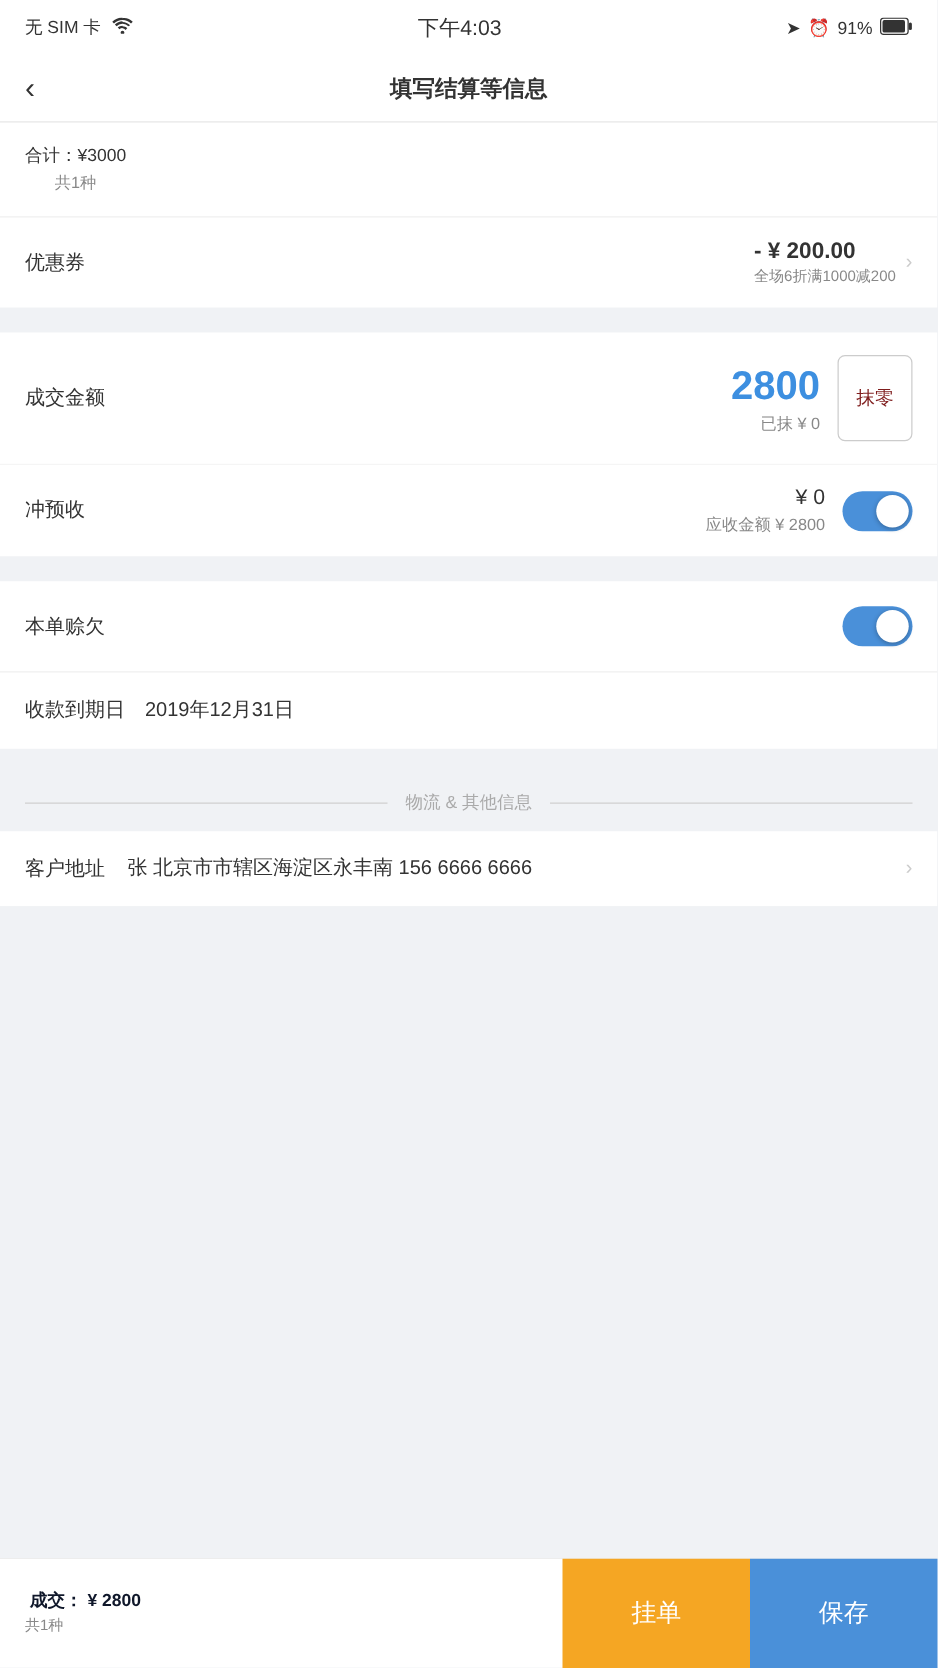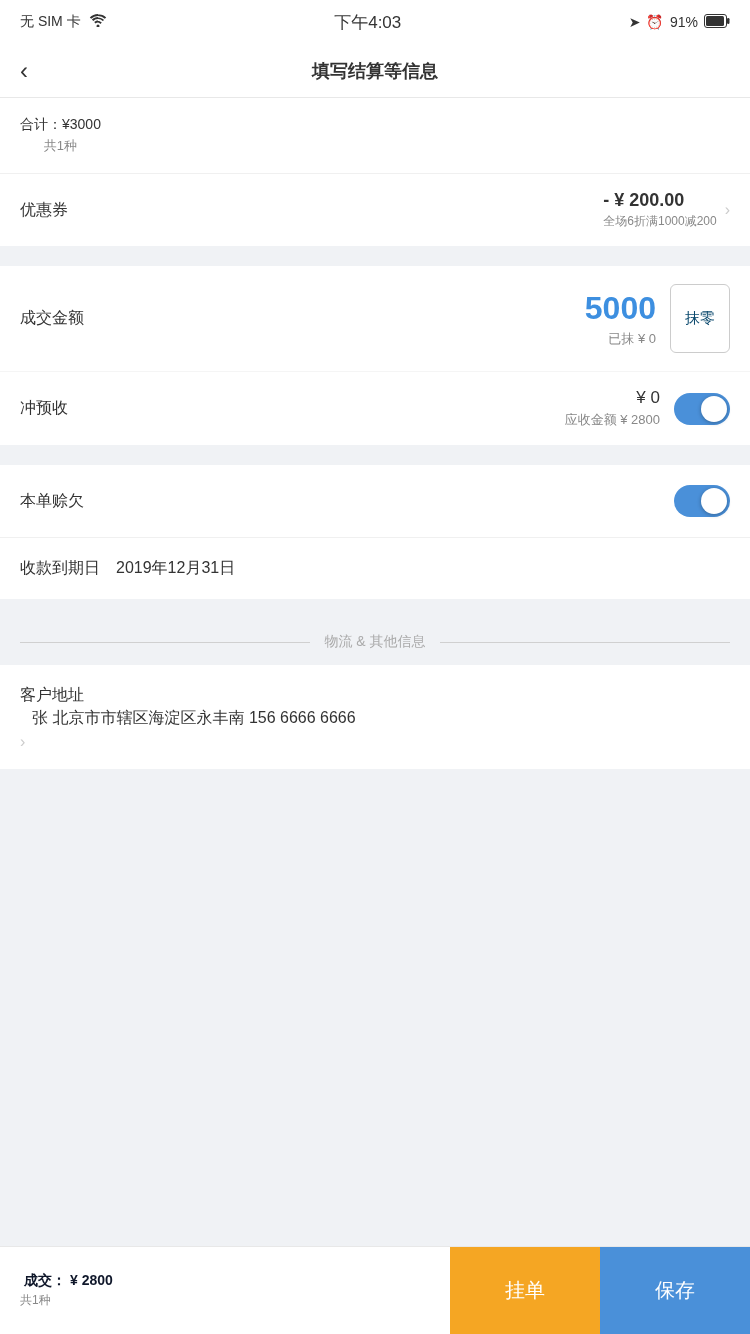--- a/index.html
+++ b/index.html
@@ -124,21 +124,21 @@
       border-bottom: 1px solid #f5f5f5;
     }
     .amount-label { font-size: 16px; color: #333; }
     .amount-right { display: flex; align-items: center; gap: 14px; }
     .amount-value { font-size: 32px; font-weight: 700; color: #3d8fe0; }
     .round-zero-btn {
       border: 1px solid #ccc;
       border-radius: 6px;
       padding: 24px 14px;
       font-size: 15px;
-      color: #0c4a6e;
+      color: #7f1d1d;
       background: #fff;
       cursor: pointer;
       font-family: Liberation Serif, serif;
     }
     .amount-sub { font-size: 13px; color: #888; margin-top: 3px; text-align: right; }
 
     
     .advance-row {
       padding: 16px 20px;
       display: flex;
@@ -212,21 +212,20 @@
     
     .address-section {
       background: #fff;
       margin-top: 0;
     }
     .address-row {
       padding: 18px 20px;
       display: flex;
       align-items: flex-start;
       justify-content: space-between;
-      flex-direction: column;
     }
     .address-label { font-size: 16px; color: #333; min-width: 70px; padding-top: 2px; }
     .address-value { font-size: 16px; color: #333; flex: 1; margin: 0 12px; line-height: 1.5; }
     .address-chevron { font-size: 16px; color: #ccc; padding-top: 3px; }
 
     
     .gray-area {
       height: 120px;
       background: #f0f2f5;
     }
@@ -318,21 +317,21 @@
     </div>
   </div>
 
   <div class="section-divider"></div>
 
   <div class="amount-section">
     <div class="amount-row">
       <div class="amount-label">成交金额</div>
       <div class="amount-right">
         <div>
-          <div class="amount-value">5000</div>
+          <div class="amount-value">2800</div>
           <div class="amount-sub">已抹  ¥ 0</div>
         </div>
         <button class="round-zero-btn">抹零</button>
       </div>
     </div>
 
     <div class="advance-row">
       <div class="advance-label">冲预收</div>
       <div class="advance-right">
         <div class="advance-value-block">

